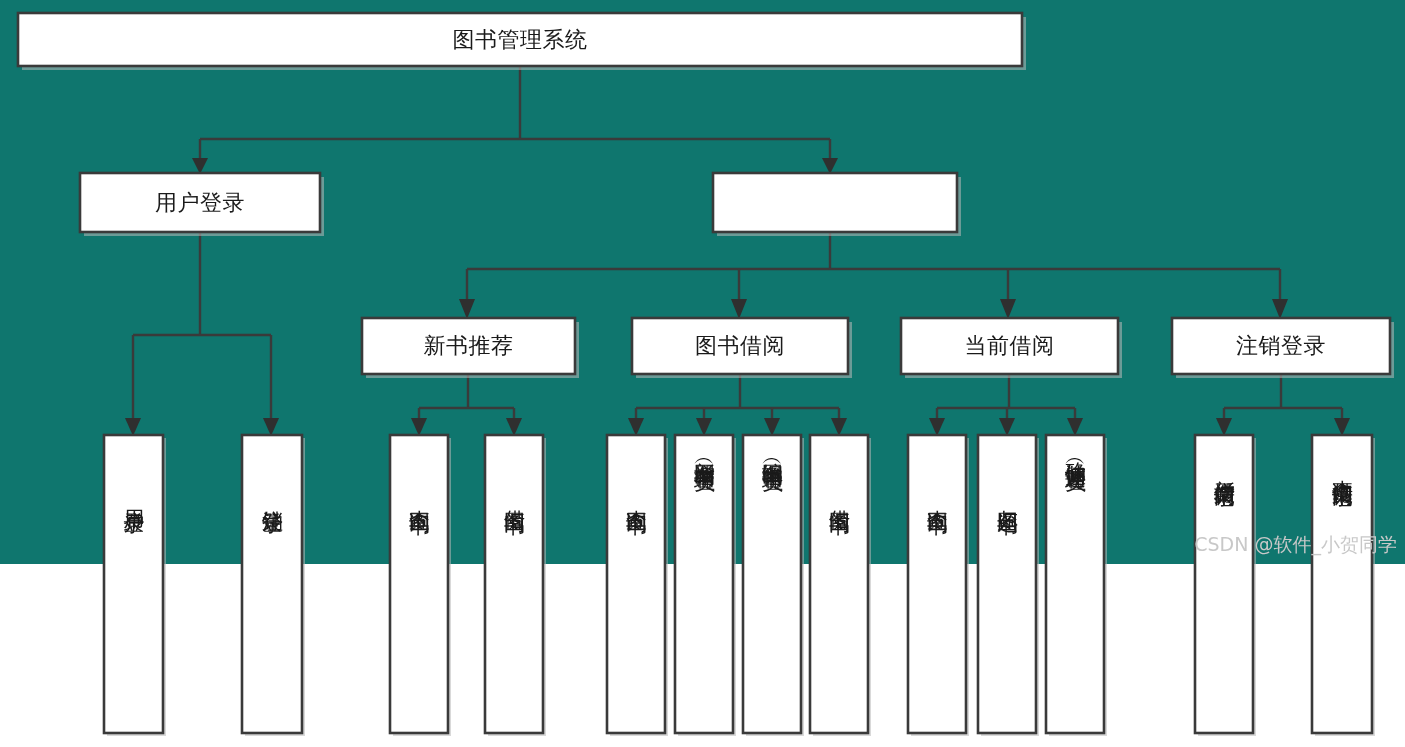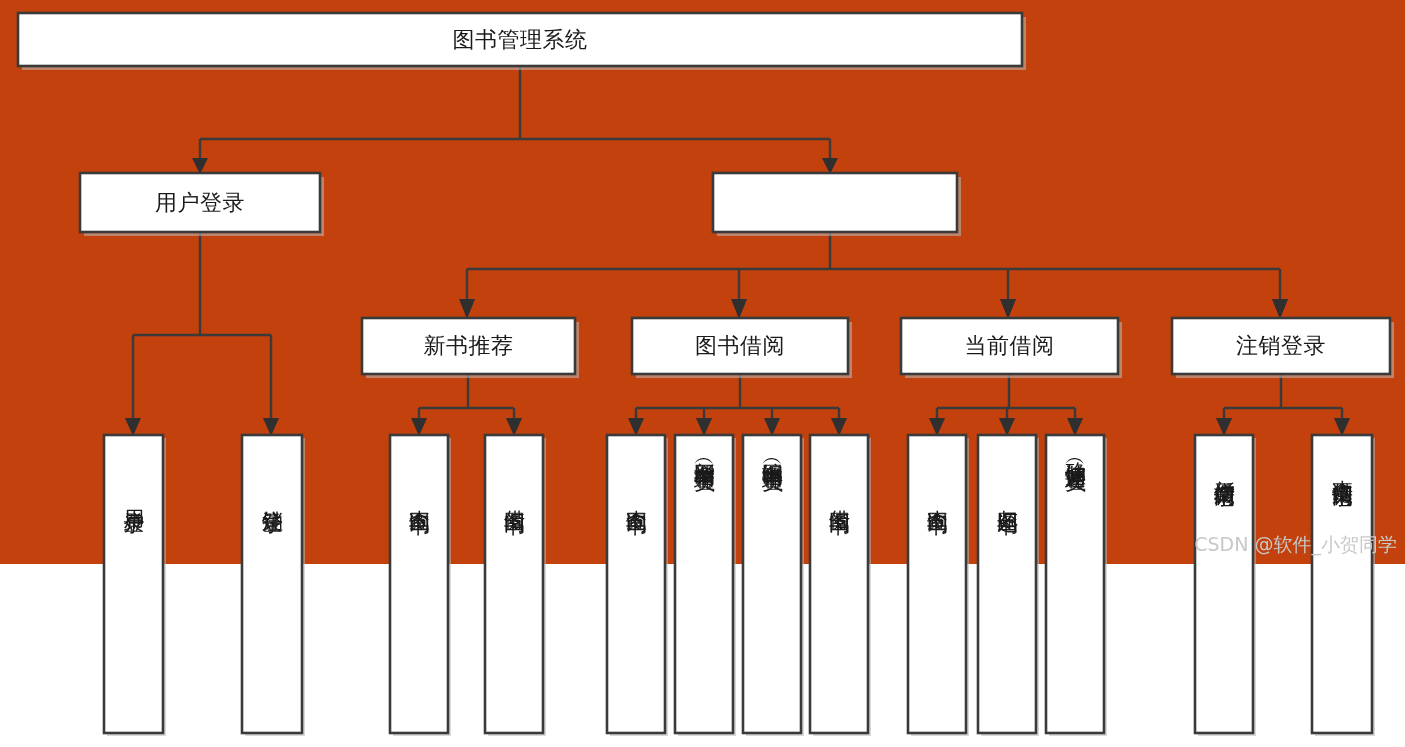--- a/index.html
+++ b/index.html
@@ -11,21 +11,21 @@
   body {
     font-family: "DejaVu Sans", "Liberation Sans", sans-serif;
     width: 1405px;
     height: 747px;
     overflow: hidden;
   }
   #diagram-root {
     position: relative;
     width: 1405px;
     height: 564px;
-    background: #c2410c;
+    background: #0f766e;
   }
   svg#flow-svg {
     position: absolute;
     left: 0;
     top: 0;
     width: 1405px;
     height: 747px;
     display: block;
   }
   .node-rect {

